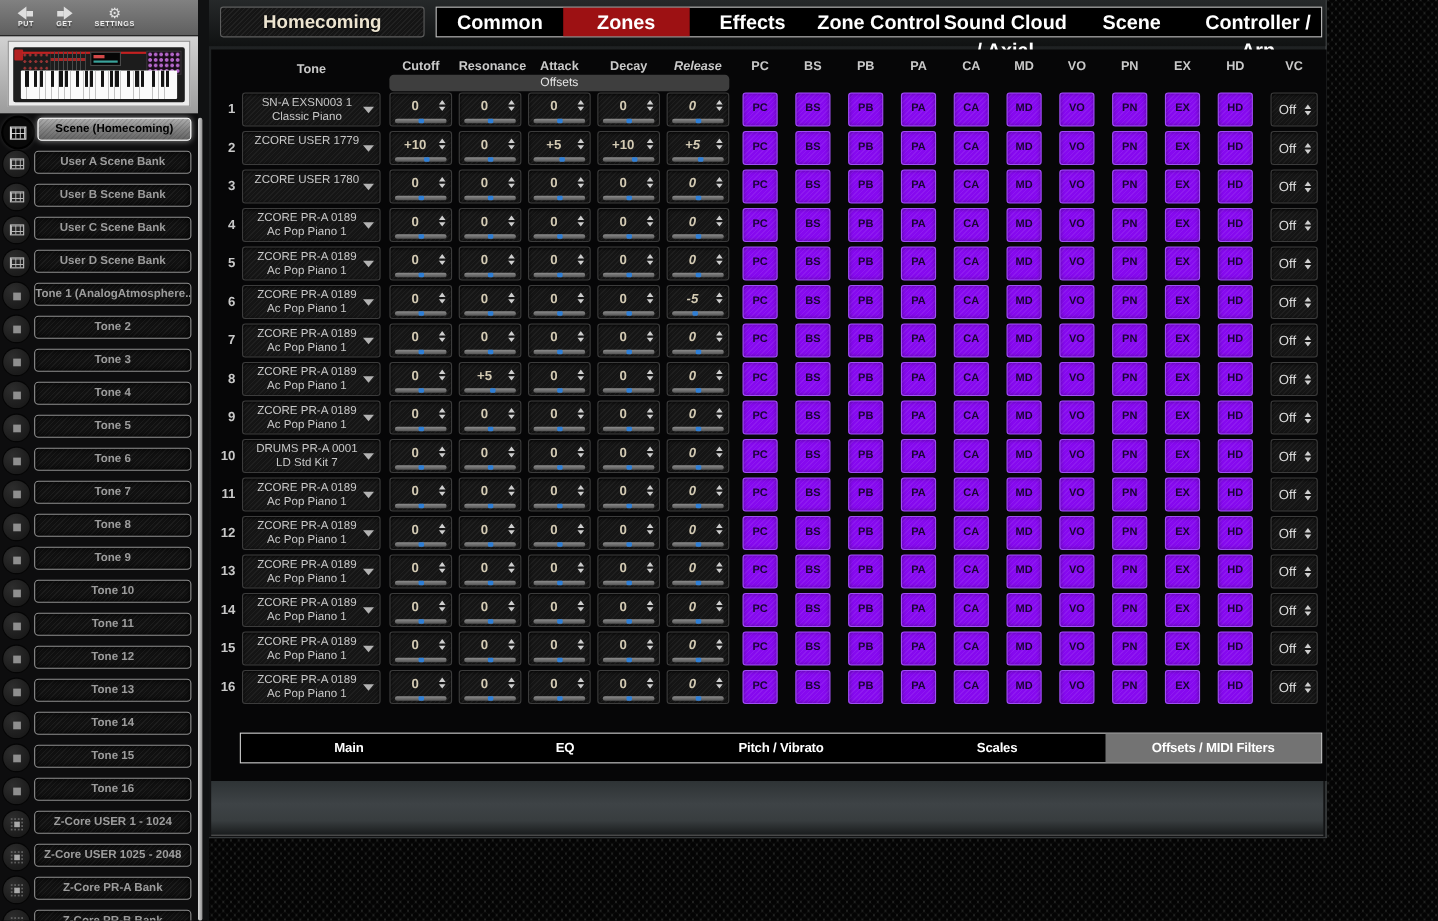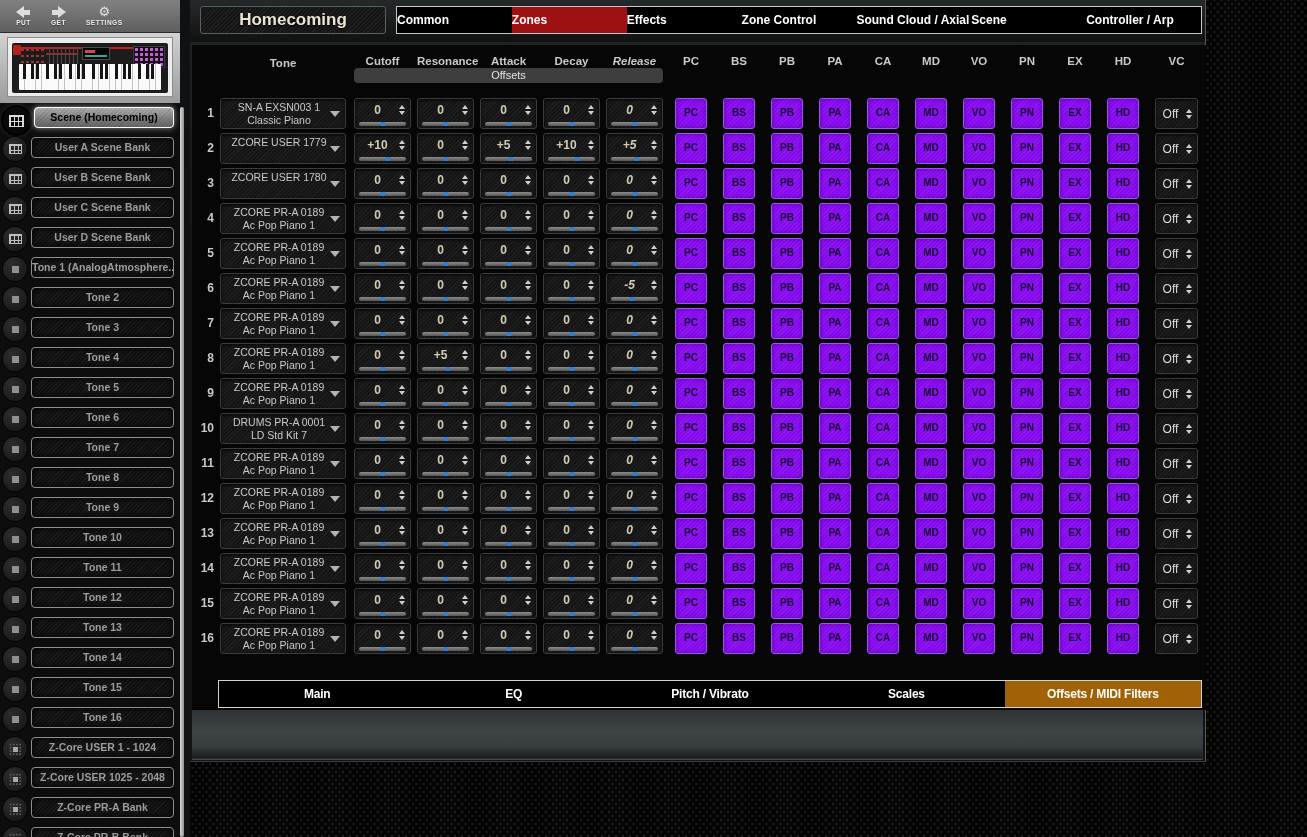--- a/index.html
+++ b/index.html
@@ -65,21 +65,21 @@
   
   .panel{position:absolute;left:190px;top:0;width:1016px;height:762px;
     background:linear-gradient(180deg,#212425 0%,#131415 38%,#121314 100%);
     border-right:1px solid #55595b;border-bottom:1px solid #3c4042;}
   .panel-top{position:absolute;left:0;top:0;right:0;height:42px;background:linear-gradient(180deg,#26292a,#101212);}
   .panel-bottom{position:absolute;left:2px;right:2px;top:710px;height:50px;background:linear-gradient(180deg,#2e3335 0%,#3e4346 42%,#383d3f 72%,#1b1e1f 96%,#555 100%);}
   .scene-title{position:absolute;left:10px;top:6px;width:186px;height:28px;line-height:26px;text-align:center;
     background-color:#151515;background-image:repeating-linear-gradient(135deg,rgba(255,255,255,.05) 0 1px,transparent 1px 3px);
     border:1px solid #5e5e5e;border-radius:3px;color:#ece4d0;font-size:17px;font-weight:bold;text-shadow:0 1px 2px #000;cursor:pointer;}
   .main-tabs{position:absolute;left:206px;top:6px;width:806px;height:28px;border:1px solid #c6c6c6;background:#000;display:flex;}
-  .main-tab{flex:1;line-height:26px;color:#fff;font-weight:bold;font-size:12px;cursor:pointer;}
+  .main-tab{flex:1;text-align:center;line-height:26px;color:#fff;font-weight:bold;font-size:18px;cursor:pointer;}
   .main-tab.active{background:#9d1113;}
 
   .content{position:absolute;left:2px;top:45px;width:1014px;height:665px;background:#060607;padding-top:9px;}
 
   .zrow{display:flex;align-items:flex-start;margin-bottom:4px;}
   .c-num{width:22px;height:31px;line-height:31px;text-align:right;color:#c8c8c8;font-size:12px;font-weight:bold;margin-right:6px;}
   .c-tone{width:126px;height:31px;margin-right:8px;position:relative;padding-top:2px;}
   .c-spin{width:57px;height:31px;margin-right:6px;}
   .mr12{margin-right:12px !important;font-style:italic;}
   .c-btn{width:32px;height:31px;margin-right:16px;}
@@ -97,29 +97,29 @@
   .au{width:0;height:0;border-left:3.5px solid transparent;border-right:3.5px solid transparent;border-bottom:4px solid #cfcfcf;}
   .ad{width:0;height:0;border-left:3.5px solid transparent;border-right:3.5px solid transparent;border-top:4px solid #cfcfcf;}
   .track{position:absolute;left:4px;right:4px;bottom:2px;height:4px;background:linear-gradient(180deg,#8d8d8d,#545454);border-radius:2px;cursor:pointer;}
   .mark{position:absolute;top:0;width:5px;height:4px;background:#2f7fd6;border-radius:1px;transform:translateX(-50%);}
   .fbtn{background-color:#8609ef;background-image:repeating-linear-gradient(135deg,rgba(255,255,255,.07) 0 1px,transparent 1px 3px);
     border:1px solid #a04ef5;border-radius:3px;color:#190433;font-weight:bold;font-size:10px;line-height:28px;text-align:center;
     box-shadow:inset 0 0 4px rgba(0,0,0,.35);cursor:pointer;}
   .zhead{margin-bottom:0;}
   .zhead > div{height:14px;line-height:14px;}
   .hcell{font-weight:bold;font-size:11.5px;color:#c9c9c9;text-align:center;}
-  .zbars{margin-bottom:15px;align-items:flex-end;}
+  .zbars{margin-bottom:1px;align-items:flex-end;}
   .zbars .spacer{width:162px;height:15px;}
   .bar{height:15px;background:#3e3e3e;border-radius:4px;color:#e2e2e2;font-size:11px;line-height:15px;text-align:center;}
   .bar-offsets{width:309px;margin-right:12px;}
   .bar-filters{width:523px;}
 
   .sub-tabs{margin:26px 0 0 26px;width:984px;height:28px;border:1px solid #d2d2d2;background:#000;display:flex;}
   .sub-tab{flex:1;text-align:center;line-height:26px;color:#fff;font-weight:bold;font-size:12px;letter-spacing:-.2px;cursor:pointer;}
-  .sub-tab.active{background:#a16207;}
+  .sub-tab.active{background:#737373;}
 </style>
 </head>
 <body>
 
 <div class="app">
 
   <div class="sidebar">
     <div class="side-head">
       <div class="tool">
         <span class="arrow-l"></span>

